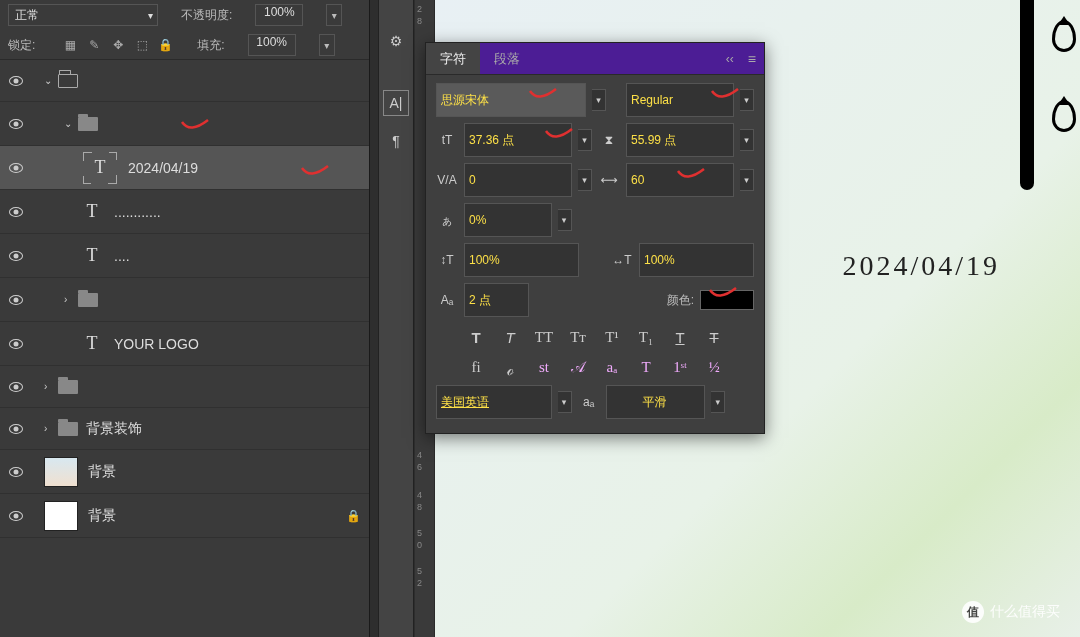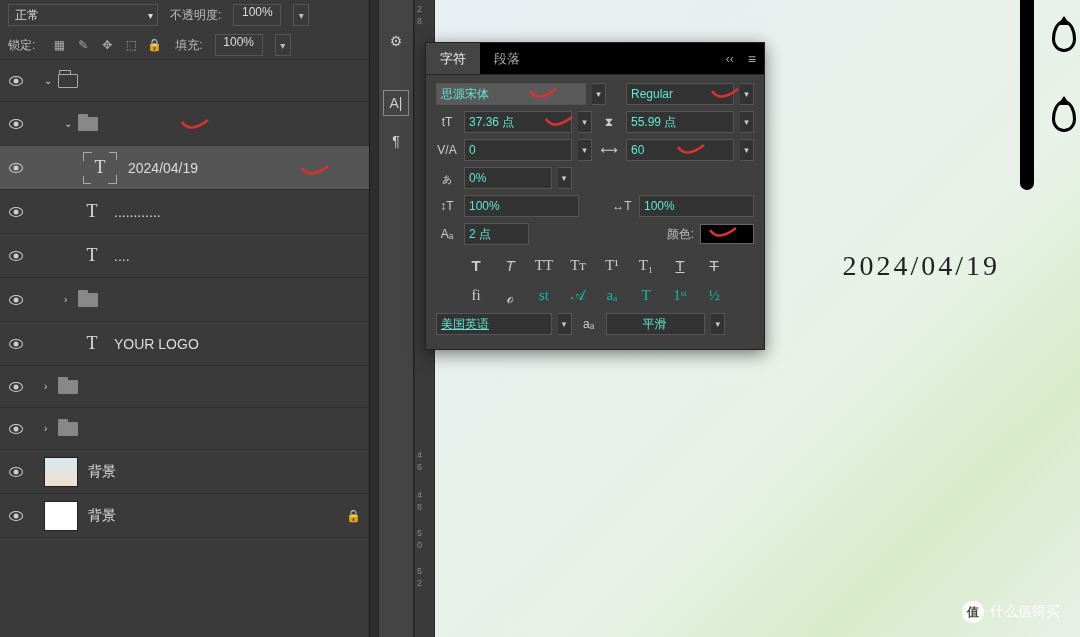--- a/index.html
+++ b/index.html
@@ -1,21 +1,21 @@
 <!DOCTYPE html>
 <html><head>
   <meta charset="utf-8">
   <style>
     * { margin: 0; padding: 0; box-sizing: border-box; font-family: "Microsoft YaHei", Arial, sans-serif; }
     body { background: #2e2e2e; width: 1080px; height: 637px; overflow: hidden; position: relative; }
     
     
     .layers-panel { position: absolute; left: 0; top: 0; width: 370px; height: 637px; background: #3a3a3a; border-right: 1px solid #1a1a1a; }
     .layers-header { height: 60px; border-bottom: 1px solid #2a2a2a; }
-    .blend-row, .lock-row { display: flex; align-items: center; height: 30px; padding: 0 8px; gap: 12px; }
+    .blend-row, .lock-row { display: flex; align-items: center; height: 30px; padding: 0 8px; gap: 23px; }
     .dropdown { background: #3a3a3a; border: 1px solid #555; color: #ddd; font-size: 12px; height: 22px; padding: 0 18px 0 6px; position: relative; display: flex; align-items: center; }
     .dropdown.wide { width: 150px; }
     .dropdown::after { content: '▾'; position: absolute; right: 4px; font-size: 10px; }
     .label-text { color: #bbb; font-size: 12px; }
     .pct-input { background: #3a3a3a; border: 1px solid #555; color: #ddd; font-size: 12px; width: 48px; height: 22px; padding: 0 4px; text-align: center; }
     .mini-chev { color: #bbb; font-size: 10px; border: 1px solid #555; width: 16px; height: 22px; display: flex; align-items: center; justify-content: center; }
     .lock-icons { display: flex; gap: 8px; margin-left: 4px; }
     .lock-icon { width: 16px; height: 16px; color: #aaa; font-size: 12px; display: flex; align-items: center; justify-content: center; }
     
     .layers-list { overflow-y: auto; }
@@ -58,36 +58,36 @@
     
     .canvas { position: absolute; left: 435px; top: 0; width: 645px; height: 637px; background: linear-gradient(135deg, #e8f0f4 0%, #e8f2e8 60%, #d8ebc8 80%, #e8f0e8 100%); overflow: hidden; }
     .rain-glyph { position: absolute; right: 60px; top: -20px; }
     .rain-stroke { background: #000; border-radius: 8px; position: absolute; }
     .drop { position: absolute; width: 24px; height: 32px; background: transparent; border: 3px solid #000; border-radius: 50% 50% 50% 50% / 60% 60% 40% 40%; }
     .drop::before { content: ''; position: absolute; top: -7px; left: 50%; transform: translateX(-50%); width: 0; height: 0; border-left: 6px solid transparent; border-right: 6px solid transparent; border-bottom: 9px solid #000; }
     .date-text { position: absolute; right: 80px; top: 250px; font-family: Georgia, serif; font-size: 28px; color: #222; letter-spacing: 3px; }
     
     
     .char-panel { position: absolute; left: 425px; top: 42px; width: 340px; background: #3f3f3f; border: 1px solid #222; box-shadow: 0 4px 16px rgba(0,0,0,0.5); z-index: 10; }
-    .char-tabs { display: flex; align-items: center; height: 32px; background: #000000; border-bottom: 1px solid #2a2a2a; }
+    .char-tabs { display: flex; align-items: center; height: 32px; background: #4c1d95; border-bottom: 1px solid #2a2a2a; }
     .char-tab { padding: 0 14px; height: 100%; display: flex; align-items: center; color: #aaa; font-size: 13px; }
     .char-tab.active { background: #444; color: #eee; }
     .char-tabs .spacer { flex: 1; }
     .char-tabs .collapse { color: #aaa; font-size: 12px; padding: 0 6px; }
     .char-tabs .menu { color: #aaa; font-size: 14px; padding: 0 8px; }
     .char-body { padding: 8px 10px; }
     .char-row { display: flex; align-items: center; gap: 6px; margin-bottom: 6px; }
-    .char-input { background: #333; border: 1px solid #555; color: #5eead4; font-size: 12px; height: 22px; padding: 0 4px; flex: 1; display: flex; align-items: center; position: relative; }
+    .char-input { background: #333; border: 1px solid #555; color: #fde047; font-size: 12px; height: 34px; padding: 0 4px; flex: 1; display: flex; align-items: center; position: relative; }
     .char-input.sel { background: #5a5a5a; }
     .char-icon { width: 22px; color: #ccc; font-size: 12px; flex-shrink: 0; text-align: center; }
     .char-dd { width: 14px; border: 1px solid #555; border-left: none; height: 22px; background: #333; color: #ccc; font-size: 9px; display: flex; align-items: center; justify-content: center; flex-shrink: 0; }
     .color-swatch { width: 54px; height: 20px; background: #000; border: 1px solid #666; }
     .opt-row { display: flex; justify-content: center; gap: 12px; padding: 6px 0; }
     .opt-btn { color: #ccc; font-size: 15px; font-family: Georgia, serif; width: 22px; text-align: center; }
-    .opt-btn.dim { color: #14b8a6; }
+    .opt-btn.dim { color: #f0abfc; }
     
     
     .watermark { position: absolute; right: 20px; bottom: 14px; display: flex; align-items: center; gap: 6px; color: #fff; font-size: 14px; opacity: 0.9; }
     .wm-badge { width: 22px; height: 22px; border-radius: 50%; background: #fff; color: #333; display: flex; align-items: center; justify-content: center; font-size: 12px; font-weight: bold; }
   </style>
 </head>
 <body>
 
 <div class="layers-panel">
   <div class="layers-header">
@@ -198,20 +198,21 @@
       <span class="folder-icon"></span>
     </div>
 
     <div class="layer-row short">
       <div class="eye-col">
           <span class="eye"></span>
         </div>
       <div class="indent-col" style="width:12px;"></div>
       <span class="chev">›</span>
       <span class="folder-icon"></span>
+      <span class="layer-name">背景装饰</span>
     </div>
 
     <div class="layer-row">
       <div class="eye-col">
           <span class="eye"></span>
         </div>
       <div class="indent-col" style="width:12px;"></div>
       <div class="thumb grad"></div>
       <span class="layer-name">背景</span>
     </div>

